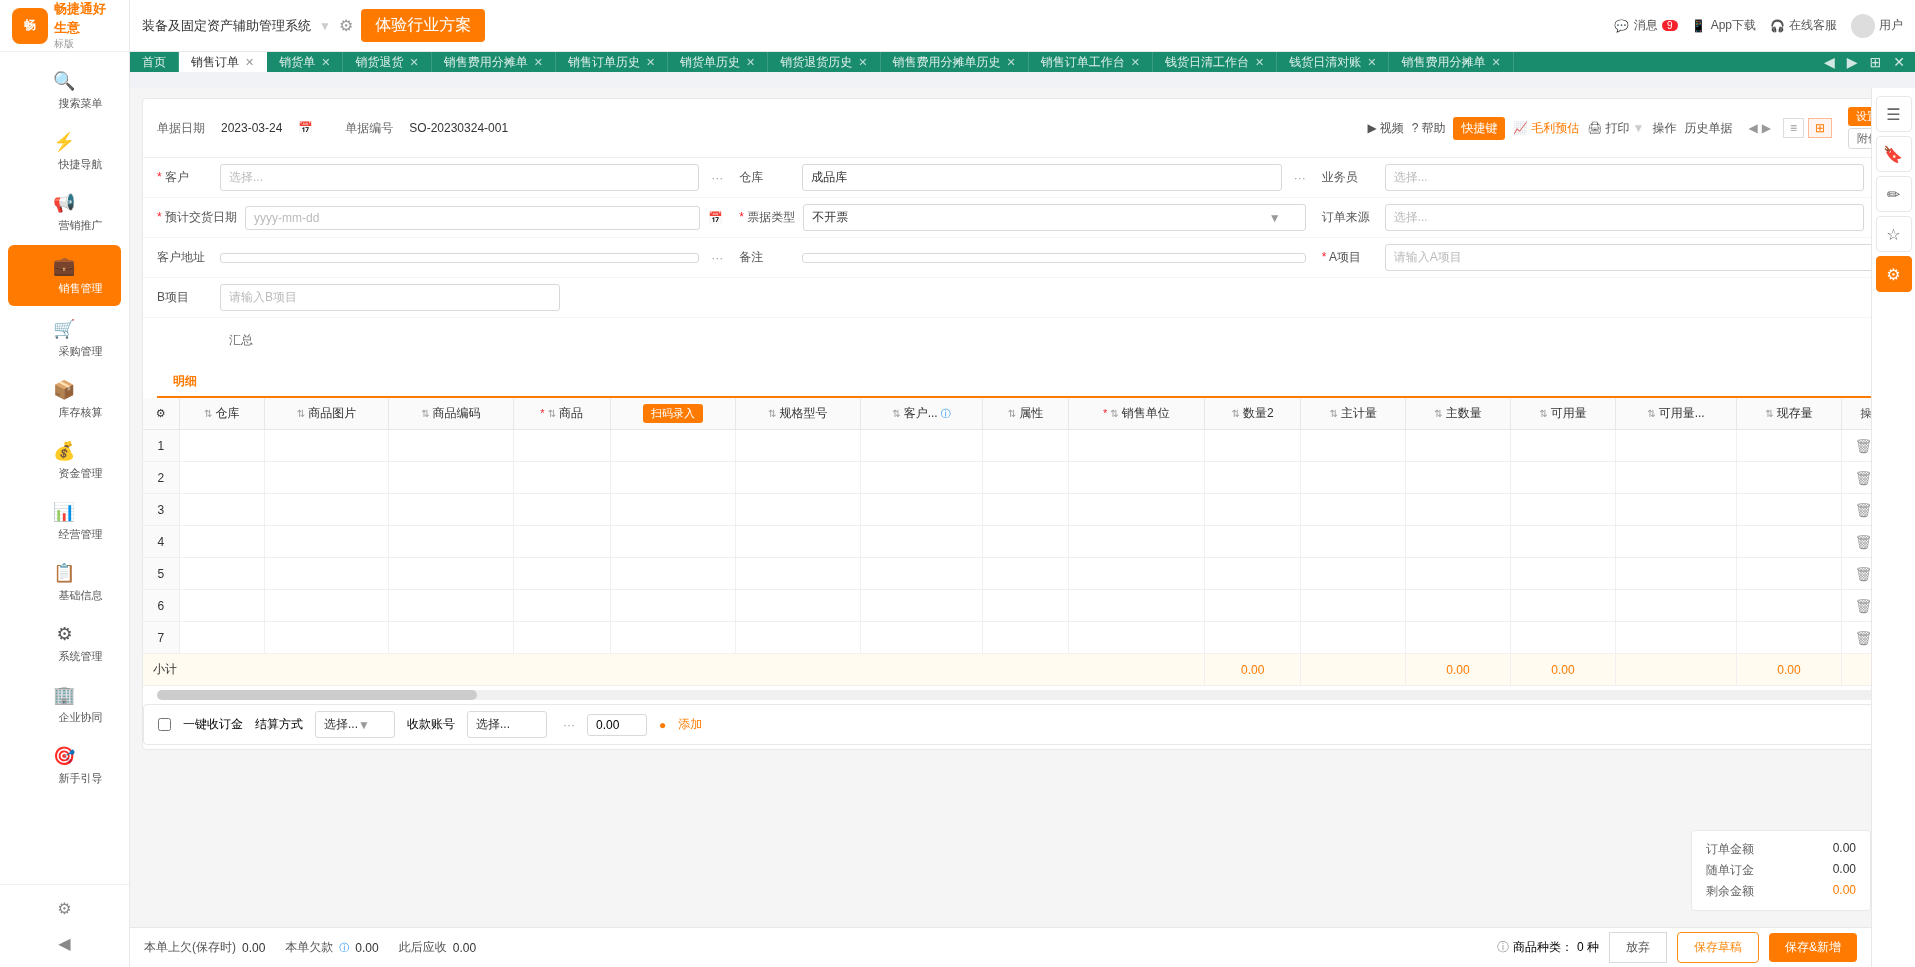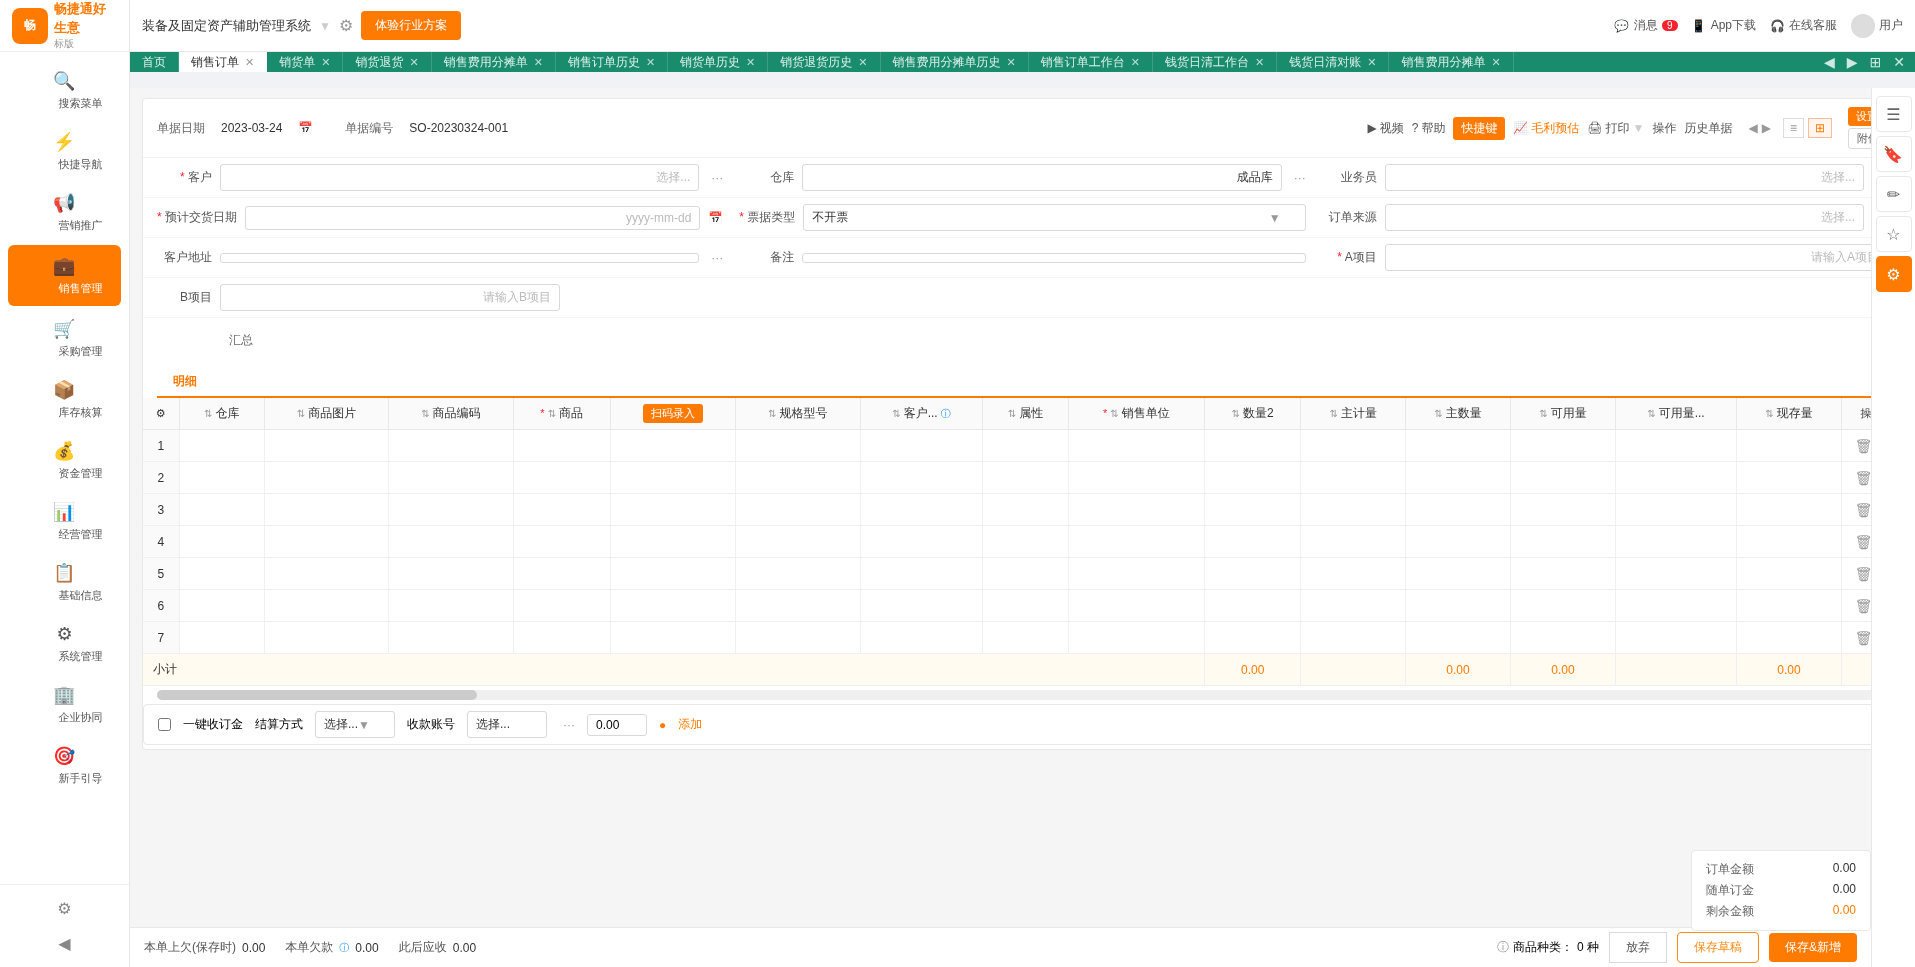--- a/index.html
+++ b/index.html
@@ -46,21 +46,21 @@
     .top-header {
       position: fixed; left: 130px; top: 0; right: 0; height: 52px;
       background: #fff; border-bottom: 1px solid #e8e8e8;
       display: flex; align-items: center; justify-content: space-between;
       padding: 0 12px; z-index: 99;
     }
     .header-left { display: flex; align-items: center; gap: 8px; }
     .system-name { font-size: 13px; color: #333; font-weight: 500; }
     .header-btn-orange {
       background: #ff7a00; color: #fff; border: none; padding: 6px 14px;
-      border-radius: 4px; cursor: pointer; font-size: 12px;
+      border-radius: 4px; cursor: pointer; font-size: 16px;
     }
     .header-right { display: flex; align-items: center; gap: 14px; color: #555; font-size: 12px; }
     .header-right-item { display: flex; align-items: center; gap: 4px; cursor: pointer; }
     .badge { background: #f5222d; color: #fff; border-radius: 10px; padding: 0 4px; font-size: 10px; min-width: 16px; text-align: center; }
 
     
     .tab-bar {
       position: fixed; left: 130px; top: 52px; right: 0; height: 20px;
       background: #1a8c6e; display: flex; align-items: center;
       overflow: hidden; z-index: 98;
@@ -108,21 +108,21 @@
     .form-action-btn.special {
       background: #ff7a00; color: #fff; padding: 3px 8px; border-radius: 3px;
     }
 
     .form-row {
       display: flex; align-items: center; padding: 6px 14px; gap: 16px;
       border-bottom: 1px solid #f5f5f5;
     }
     .form-row:last-child { border-bottom: none; }
     .field-group {
-      display: flex; align-items: center; gap: 8px; flex: 1; text-align: right;
+      display: flex; align-items: center; gap: 8px; flex: 1;
     }
     .field-label { color: #555; white-space: nowrap; min-width: 55px; }
     .field-label.required::before { content: '* '; color: #f5222d; }
     .field-input {
       border: 1px solid #d9d9d9; border-radius: 3px; padding: 4px 8px;
       color: #333; background: #fff; min-width: 120px; cursor: pointer;
     }
     .field-input.placeholder { color: #bbb; }
     .field-ellipsis { color: #999; cursor: pointer; margin-left: 4px; }
     .field-select {
@@ -195,21 +195,21 @@
       border: 1px solid #fa8c16; background: #fff; color: #fa8c16;
       padding: 6px 16px; border-radius: 4px; cursor: pointer;
     }
     .btn-save-new {
       background: #ff7a00; color: #fff; border: none; padding: 6px 16px;
       border-radius: 4px; cursor: pointer;
     }
 
     
     .summary-box {
-      position: fixed; right: 44px; bottom: 36px;
+      position: fixed; right: 44px; bottom: 56px;
       background: #fff; border: 1px solid #e8e8e8; border-radius: 4px;
       padding: 8px 14px; min-width: 180px; z-index: 96;
     }
     .summary-row { display: flex; justify-content: space-between; gap: 20px; padding: 2px 0; }
     .summary-label { color: #666; }
     .summary-val { color: #333; }
     .summary-val.orange { color: #ff7a00; }
 
     
     .payment-row {

